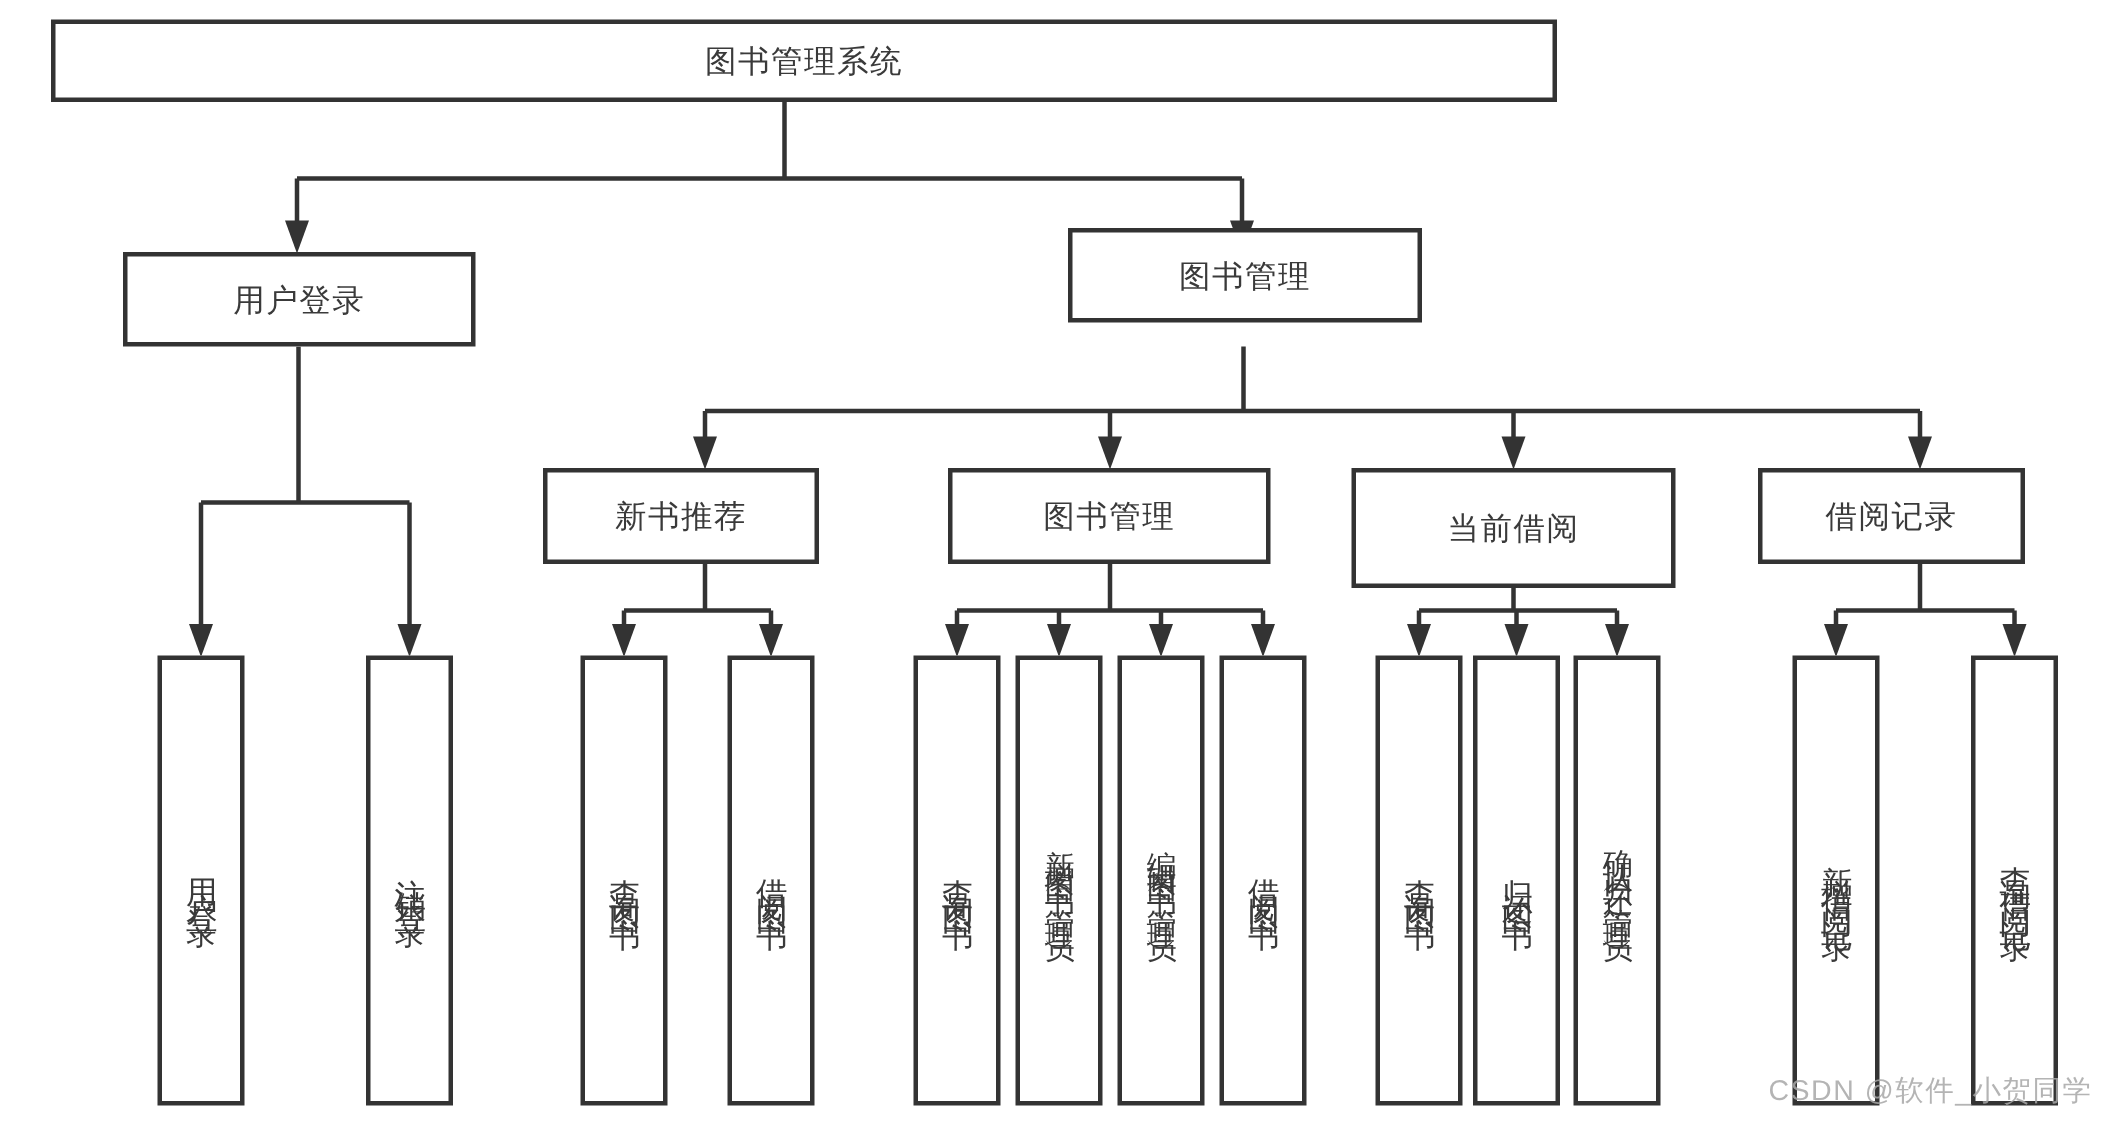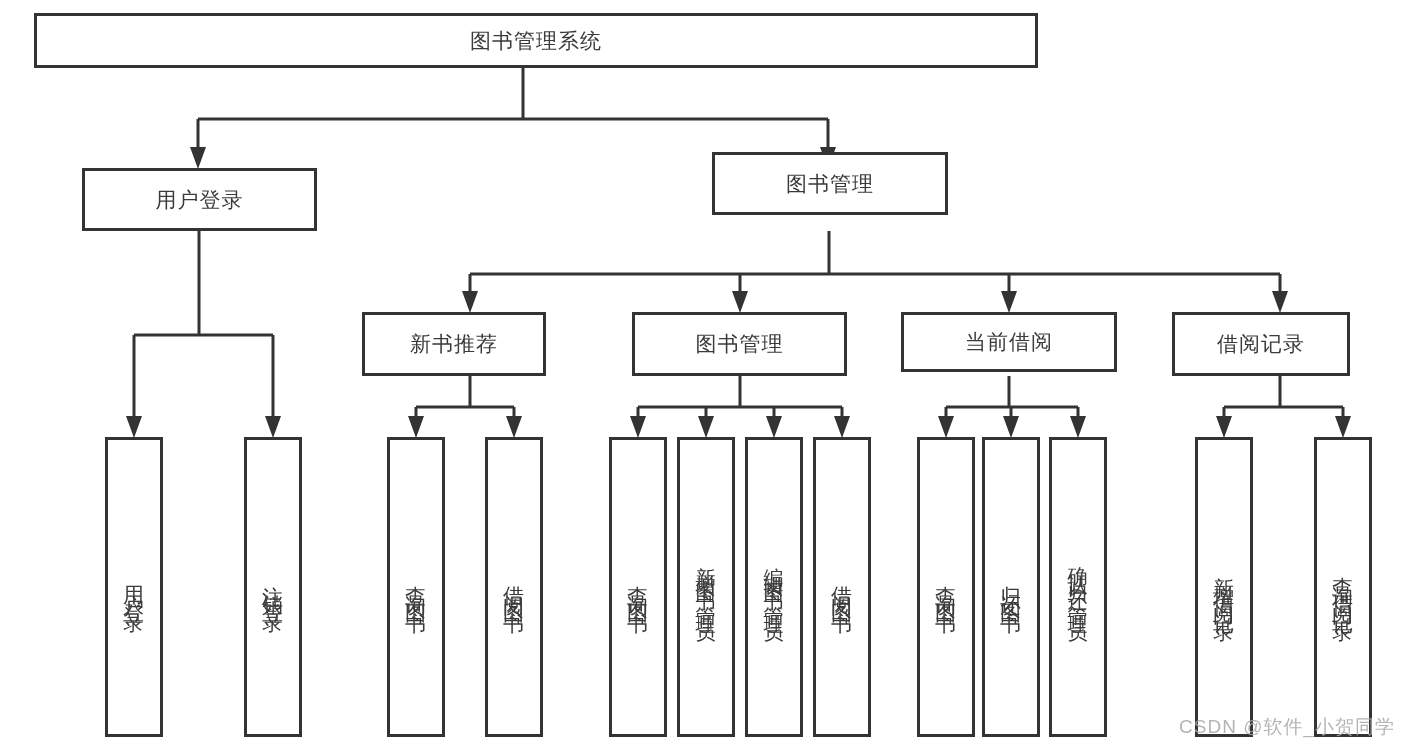--- a/index.html
+++ b/index.html
@@ -108,21 +108,21 @@
   <div class="hbox" style="left:712px;top:152px;width:236px;height:63px;">
     <span>图书管理</span>
   </div>
 
   <div class="hbox" style="left:362px;top:312px;width:184px;height:64px;">
     <span>新书推荐</span>
   </div>
   <div class="hbox" style="left:632px;top:312px;width:215px;height:64px;">
     <span>图书管理</span>
   </div>
-  <div class="hbox" style="left:901px;top:312px;width:216px;height:60px;justify-content:center;">
+  <div class="hbox" style="left:901px;top:312px;width:216px;height:80px;justify-content:center;">
     <span>当前借阅</span>
   </div>
   <div class="hbox" style="left:1172px;top:312px;width:178px;height:64px;">
     <span>借阅记录</span>
   </div>
 
   <div class="leaf" style="left:105px;">
     <span class="vtext">用户登录</span>
   </div>
   <div class="leaf" style="left:244px;">

